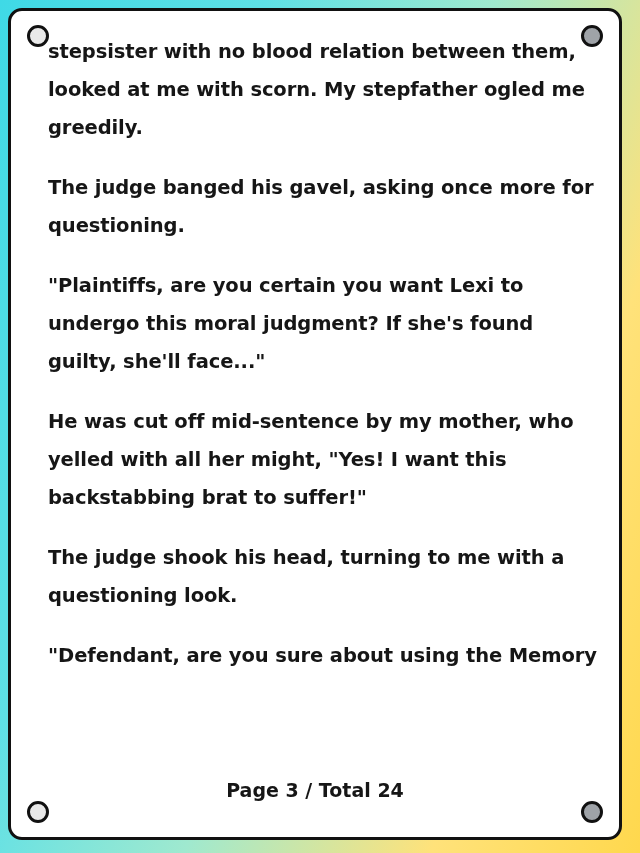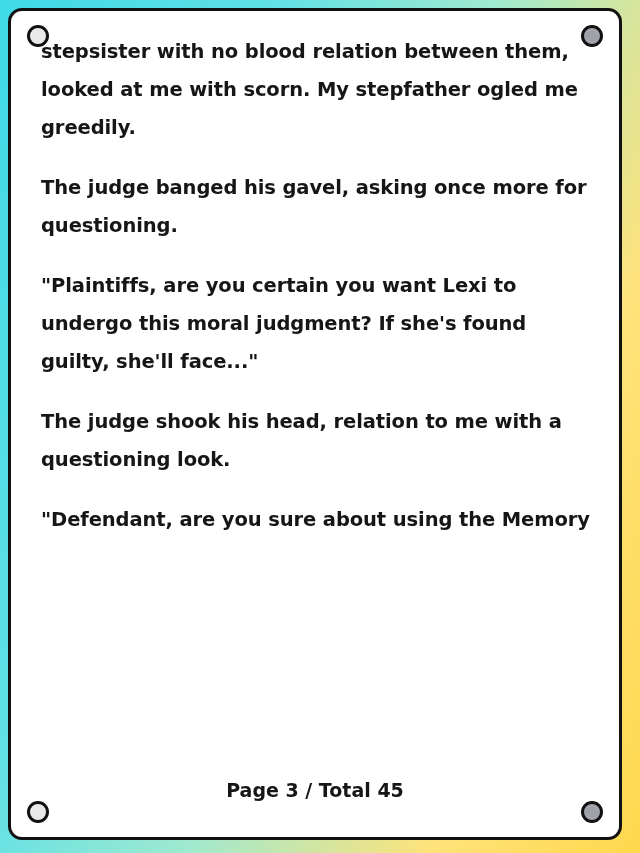--- a/index.html
+++ b/index.html
@@ -60,21 +60,21 @@
     width: 556px;
     height: 740px;
     overflow: hidden;
   }
   .para {
     font-family: "DejaVu Sans", sans-serif;
     font-size: 19.5px;
     line-height: 38px;
     font-weight: 700;
     color: #161616;
-    margin: 0 0 22px 0;
+    margin: 0 0 22px 7px;
     letter-spacing: -0.1px;
   }
   .para.last {
     margin-bottom: 0;
   }
 
   
   .footer {
     position: absolute;
     left: 0;
@@ -99,22 +99,23 @@
 
     <span class="rivet tl"></span>
     <span class="rivet tr shaded"></span>
     <span class="rivet bl"></span>
     <span class="rivet br shaded"></span>
 
     <div class="content">
       <p class="para">stepsister with no blood relation between them, looked at me with scorn. My stepfather ogled me greedily.</p>
       <p class="para">The judge banged his gavel, asking once more for questioning.</p>
       <p class="para">"Plaintiffs, are you certain you want Lexi to undergo this moral judgment? If she's found guilty, she'll face..."</p>
-      <p class="para">The judge shook his head, relation to me with a questioning look.</p>
+      <p class="para">He was cut off mid-sentence by my mother, who yelled with all her might, "Yes! I want this backstabbing brat to suffer!"</p>
+      <p class="para">The judge shook his head, turning to me with a questioning look.</p>
       <p class="para last">"Defendant, are you sure about using the Memory</p>
     </div>
 
     <div class="footer">
-      <span class="footer-text">Page 3  / Total 45</span>
+      <span class="footer-text">Page 3  / Total 24</span>
     </div>
 
   </div>
 </div>
 
 </body></html>

